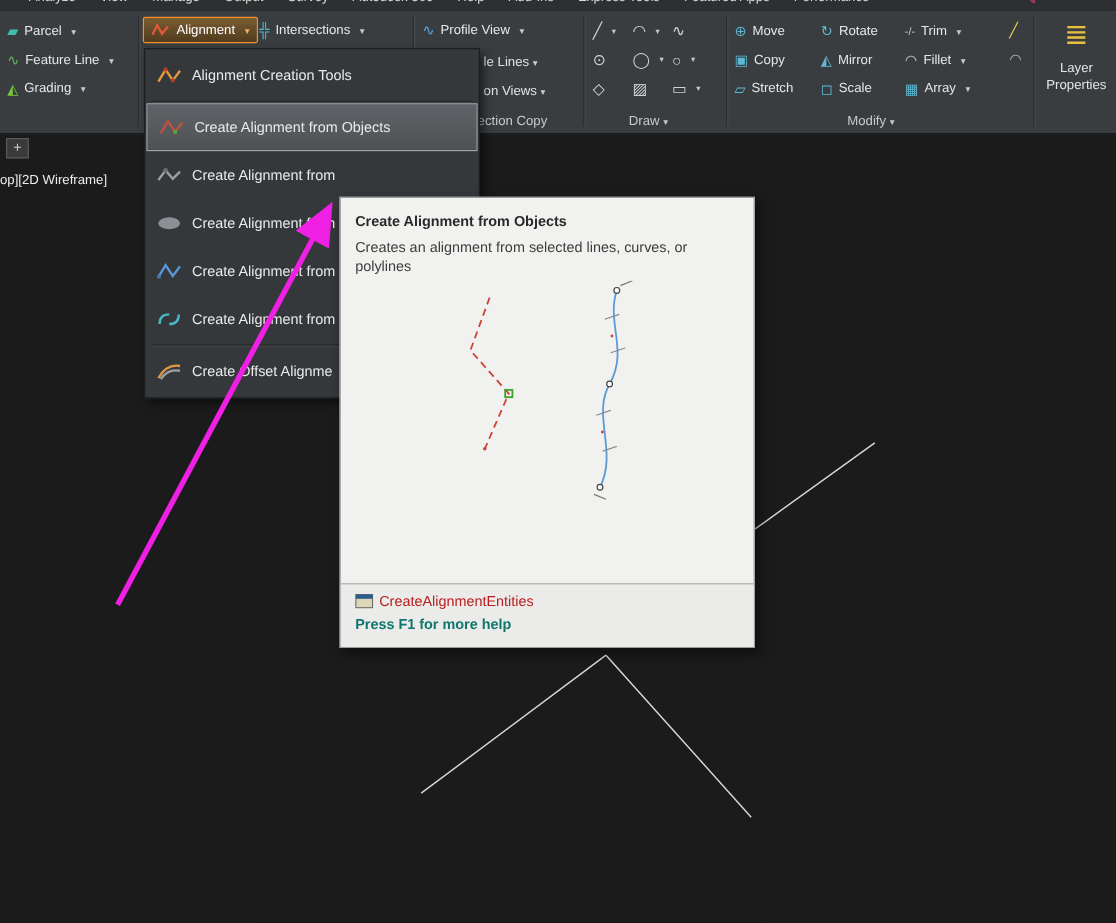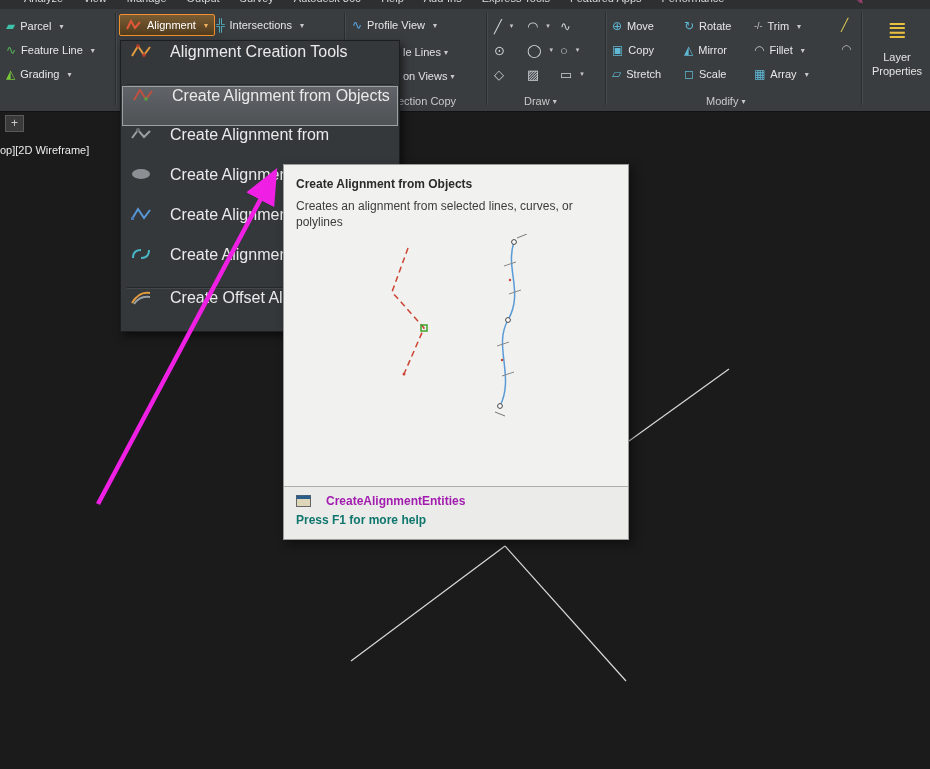--- a/index.html
+++ b/index.html
@@ -31,42 +31,42 @@
   .draw-item { color:#ccd2d6; font-size:13px; }
   .mod-btn .ribbon-icon { color:#5fb8d4; }
   .extra-icon { position:absolute; font-size:12px; }
   
   .plus-tab { position:absolute; left:5px; top:115px; width:19px; height:17px; background:#3a3a3a; border:1px solid #5a5a5a;
     color:#cccccc; font-size:12px; text-align:center; line-height:15px; z-index:5; }
   .viewport-label { position:absolute; left:0; top:144px; font-size:11px; color:#ececec; z-index:5; }
   
   .dropdown { position:absolute; left:120px; top:40px; width:280px; background:#35383b; border:1px solid #1c1e20;
     box-shadow:3px 4px 8px rgba(0,0,0,.55); z-index:50; padding:2px 0; }
-  .menu-item { height:40px; display:flex; gap:17px; padding:0 8px 0 8px; color:#eaeaea; font-size:16px; white-space:nowrap; cursor:default; }
+  .menu-item { height:40px; display:flex; align-items:center; gap:7px; padding:0 8px 0 8px; color:#eaeaea; font-size:12px; white-space:nowrap; cursor:default; }
   .menu-item.hl { background:linear-gradient(#606468,#4e5255); border:1px solid #9aa0a4; margin:0 1px; }
   .mi { flex:0 0 24px; }
   .mi-label { overflow:visible; }
   .menu-sep { height:1px; background:#26282a; box-shadow:0 1px 0 #45484b; margin:1px 6px; }
   .s-orange { stroke:#e09a40; fill:none; stroke-width:2; }
   .s-red    { stroke:#c05040; fill:none; stroke-width:2; }
   .s-bluel  { stroke:#88b8d8; fill:none; stroke-width:2; }
   .s-gray   { stroke:#9aa0a4; fill:none; stroke-width:2; }
   .s-blue   { stroke:#5898d8; fill:none; stroke-width:2; }
   .s-teal   { stroke:#48b8c8; fill:none; stroke-width:2; }
   .f-gray   { fill:#8c9094; }
   .s-green  { stroke:#48b040; fill:none; stroke-width:2; }
   
   .tooltip { position:absolute; left:283px; top:164px; width:346px; height:376px; background:#f1f1ef; border:1px solid #9b9b9b;
     box-shadow:4px 4px 10px rgba(0,0,0,.45); z-index:60; font-size:12px; color:#3c3c3c; padding:12px 12px 0 12px; }
   .tt-title { font-weight:bold; color:#2a2a2a; font-size:12px; }
   .tt-desc { margin-top:7px; width:322px; line-height:1.35; }
   .tt-detail { margin-top:13px; width:322px; color:#8f8f8f; line-height:1.35; }
   .tt-img { margin-top:4px; }
   .tt-bottom { position:absolute; left:0; right:0; bottom:0; height:53px; background:#ebebe9; border-top:1px solid #adadad; padding:7px 12px 0 12px; }
-  .tt-cmd { display:flex; align-items:center; gap:15px; font-weight:bold; color:#a21caf; }
+  .tt-cmd { display:flex; align-items:center; gap:5px; font-weight:normal; color:#b91c1c; }
   .tt-help { margin-top:5px; font-weight:bold; color:#0f766e; }
   
   .arrow { position:absolute; left:0; top:0; z-index:100; pointer-events:none; }
 </style>
 </head>
 <body>
 
 <div class="screen">
 
   <svg class="canvas-lines" width="930" height="769">

